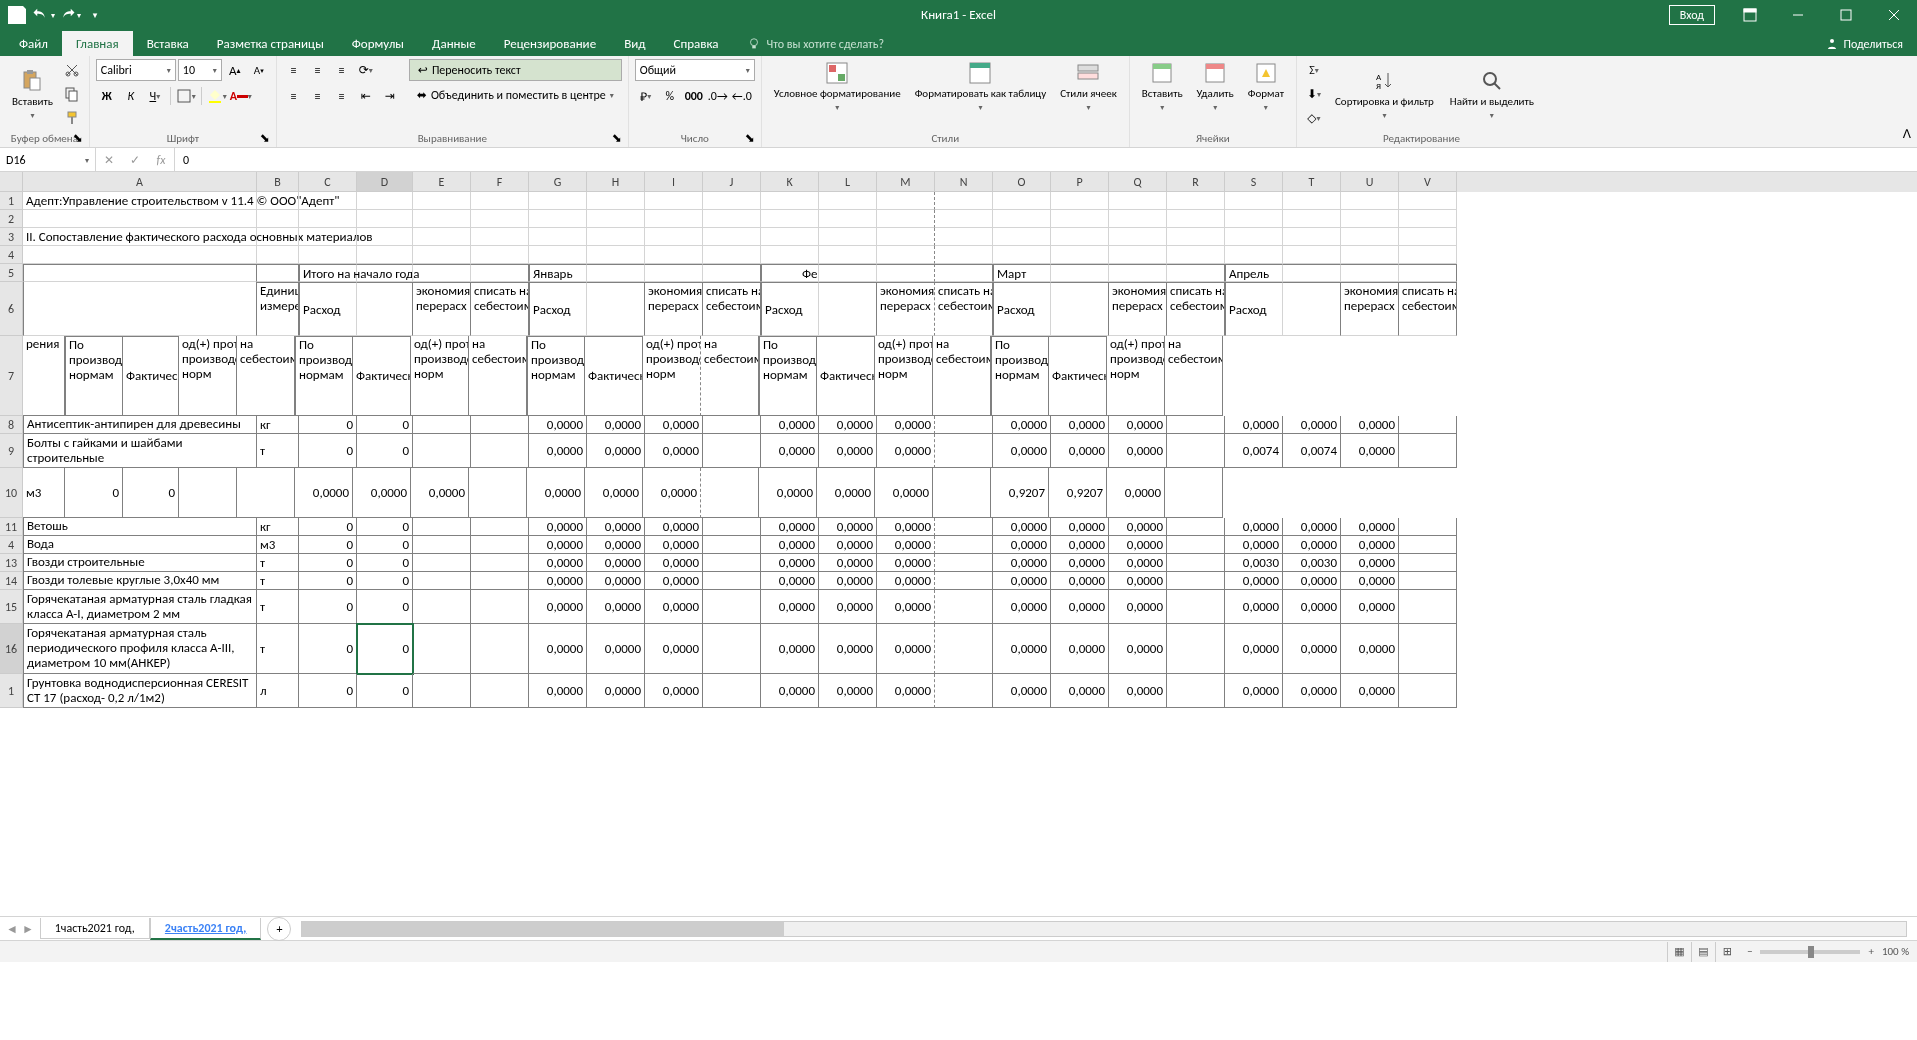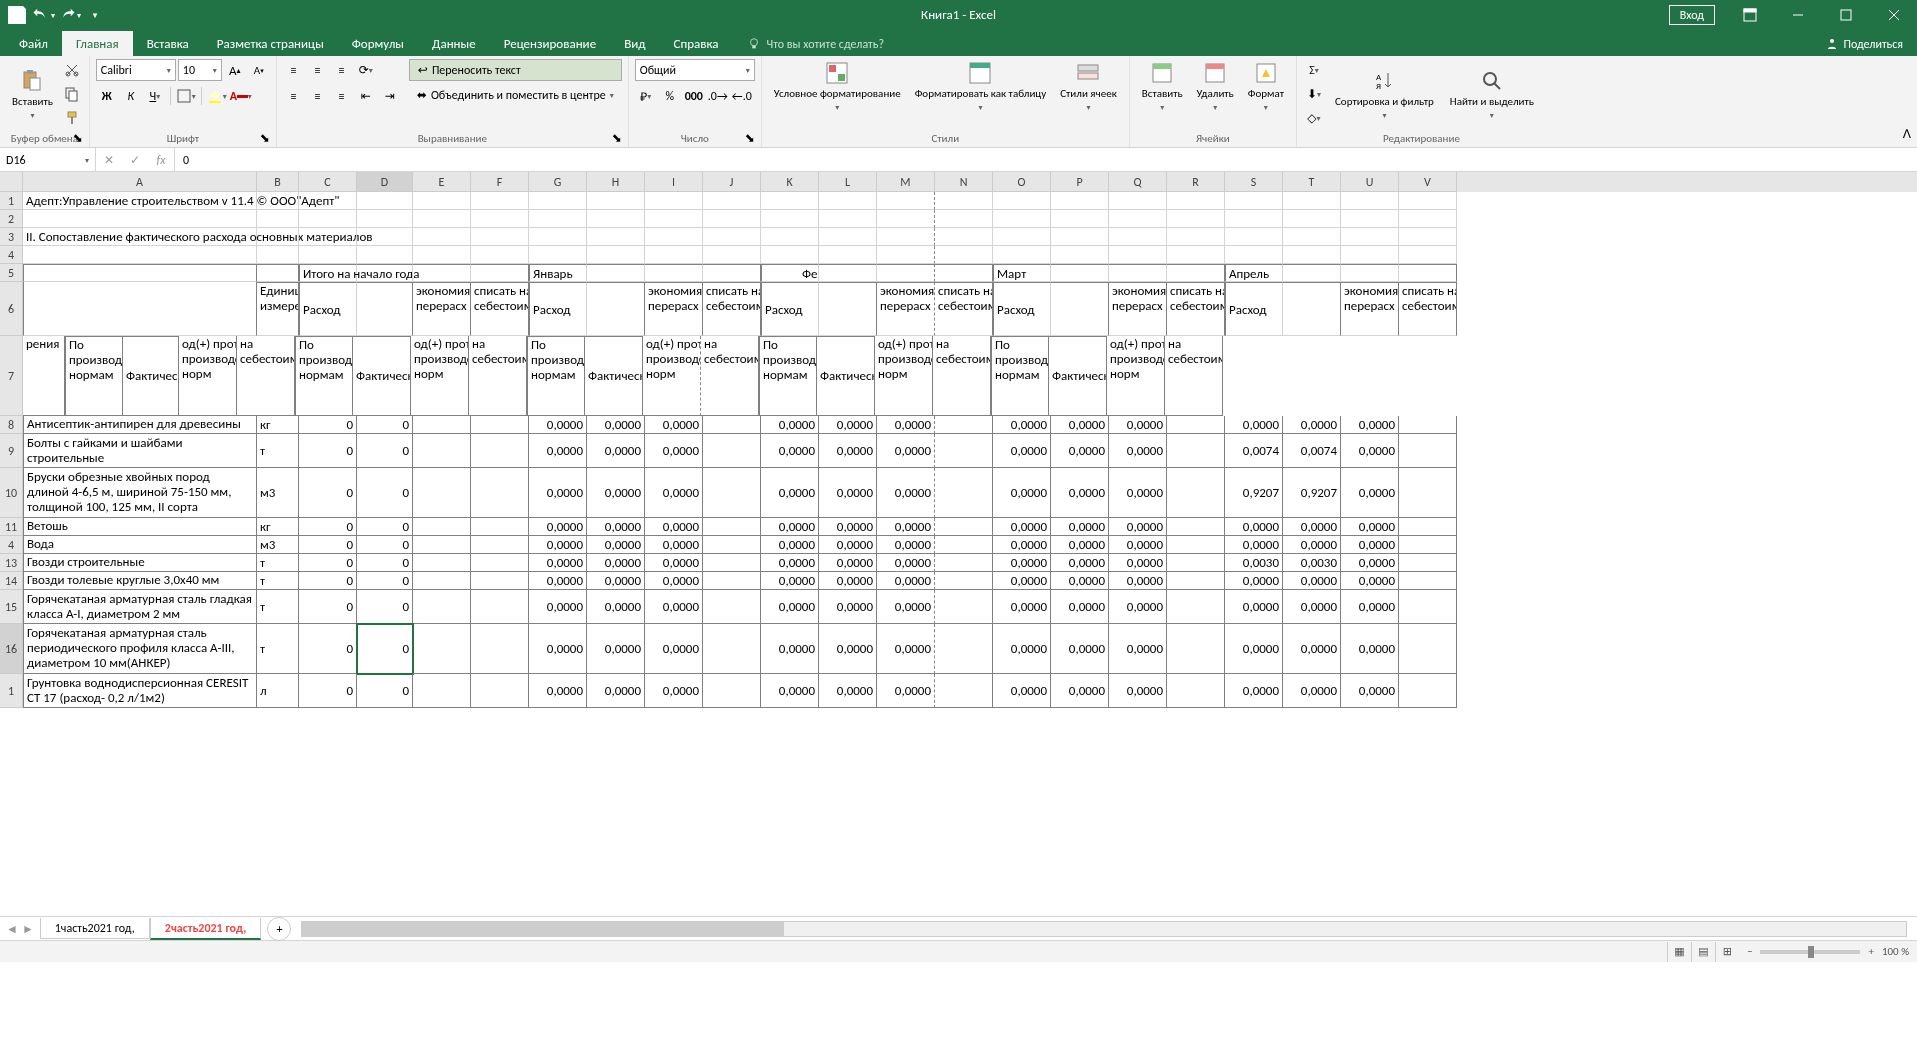--- a/index.html
+++ b/index.html
@@ -69,21 +69,21 @@
 .cell.right { justify-content: flex-end; }
 .cell.wrap { white-space: normal; line-height: 1.15; }
 .cell.active { outline: 2px solid #217346; outline-offset: -1px; }
 .page-break { border-right: 1px dashed #888 !important; }
 
 
 .sheet-tabs-bar { height: 24px; border-top: 1px solid #d4d4d4; display: flex; align-items: center; background: #fff; }
 .tab-nav { display: flex; padding: 0 6px; gap: 4px; }
 .tab-nav-btn { color: #999; cursor: pointer; }
 .sheet-tab { padding: 3px 14px; border: 1px solid #ccc; border-top: none; font-size: 12px; cursor: pointer; background: #fff; }
-.sheet-tab.active { border-bottom: 2px solid #217346; font-weight: bold; color: #ef4444; }
+.sheet-tab.active { border-bottom: 2px solid #217346; font-weight: bold; color: #3b82f6; text-decoration: underline; }
 .add-sheet { width: 24px; height: 24px; display: flex; align-items: center; justify-content: center; border: 1px solid #ccc; border-radius: 50%; margin-left: 6px; cursor: pointer; }
 .hscroll { flex: 1; margin: 0 10px; height: 16px; background: #f0f0f0; border: 1px solid #ccc; position: relative; }
 .hscroll-thumb { position: absolute; left: 0; width: 30%; height: 100%; background: #cdcdcd; }
 
 
 .status-bar { height: 22px; background: #f3f3f3; border-top: 1px solid #d4d4d4; display: flex; align-items: center; padding: 0 8px; font-size: 11px; color: #555; }
 .status-right { margin-left: auto; display: flex; align-items: center; gap: 8px; }
 .view-btns { display: flex; }
 .view-btn { width: 24px; height: 20px; display: flex; align-items: center; justify-content: center; border-left: 1px solid #ccc; }
 .zoom-slider { width: 100px; height: 4px; background: #ccc; position: relative; }
@@ -670,21 +670,20 @@
           <div class="cell right b-r b-b" style="width:58px;">0,0000</div>
           <div class="cell right b-r b-b" style="width:58px;">0,0000</div>
           <div class="cell right b-r b-b" style="width:58px;">0,0000</div>
           <div class="cell b-r b-b" style="width:58px;"></div>
           <div class="cell right b-r b-b" style="width:58px;">0,0074</div>
           <div class="cell right b-r b-b" style="width:58px;">0,0074</div>
           <div class="cell right b-r b-b" style="width:58px;">0,0000</div>
           <div class="cell b-r b-b" style="width:58px;"></div>
         </div>
         <div class="cell-row" style="height:50px">
-          <div class="cell wrap b-l b-r b-b" style="width:234px;">Бруски обрезные хвойных пород длиной 4-6,5 м, шириной 75-150 мм, толщиной 100, 125 мм, II сорта</div>
           <div class="cell b-r b-b" style="width:42px;">м3</div>
           <div class="cell right b-r b-b" style="width:58px;">0</div>
           <div class="cell right b-r b-b" style="width:56px;">0</div>
           <div class="cell b-r b-b" style="width:58px;"></div>
           <div class="cell b-r b-b" style="width:58px;"></div>
           <div class="cell right b-r b-b" style="width:58px;">0,0000</div>
           <div class="cell right b-r b-b" style="width:58px;">0,0000</div>
           <div class="cell right b-r b-b" style="width:58px;">0,0000</div>
           <div class="cell b-r b-b" style="width:58px;"></div>
           <div class="cell right b-r b-b" style="width:58px;">0,0000</div>

